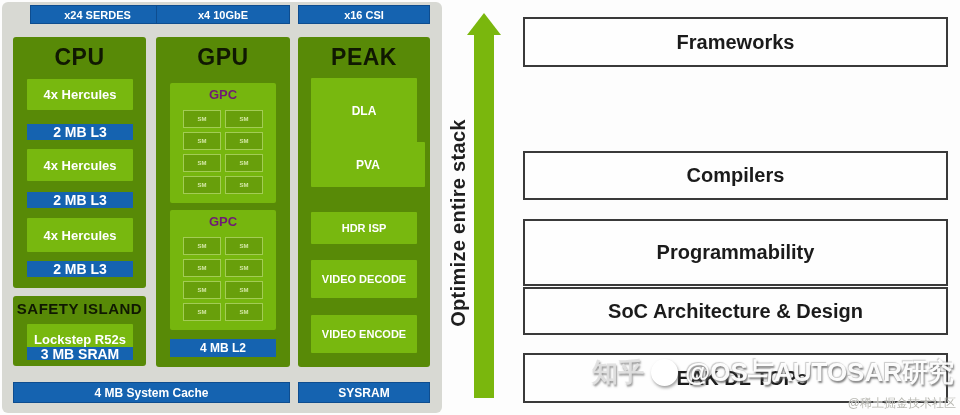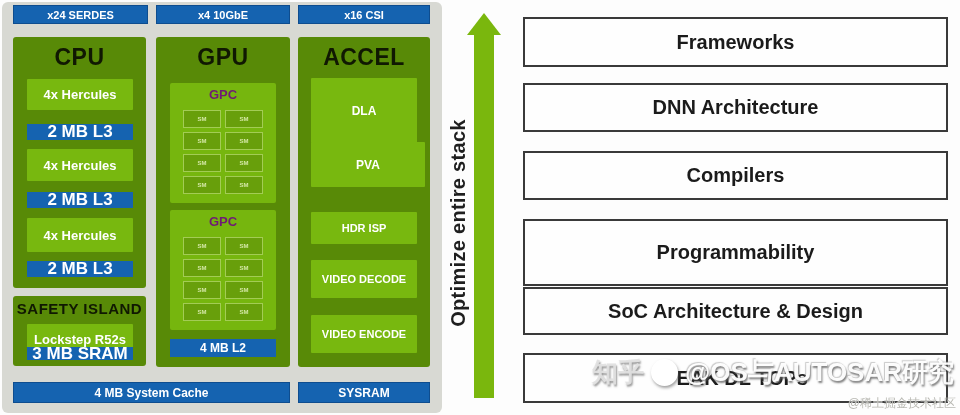--- a/index.html
+++ b/index.html
@@ -27,21 +27,21 @@
   .block-title {
     position:absolute; left:0; width:100%; text-align:center;
     font-weight:bold; color:#101802; font-size:23px; letter-spacing:0.5px;
   }
   .bright-box {
     position:absolute; background:#78b80f; color:#fff; font-weight:bold;
     display:flex; align-items:center; justify-content:center; border-radius:1px;
   }
   .cache-blue {
     position:absolute; background:#1563b0; color:#fff; font-weight:bold;
-    display:flex; align-items:center; justify-content:center; font-size:17px;
+    display:flex; align-items:center; justify-content:center; font-size:14px;
   }
 
   
   .gpc-box { position:absolute; left:14px; width:106px; height:120px; background:#76b60e; border-radius:2px; }
   .gpc-label { position:absolute; top:4px; left:0; width:100%; text-align:center; font-weight:bold; font-size:13px; color:#701a75; }
   .sm-grid {
     position:absolute; left:13px; top:27px; width:80px; height:84px;
     display:grid; grid-template-columns:1fr 1fr; grid-template-rows:repeat(4,1fr); gap:4px;
   }
   .sm-cell {
@@ -86,21 +86,21 @@
     text-shadow:0 1px 1px rgba(255,255,255,0.8);
   }
 </style>
 </head>
 <body>
 
 <div id="canvas">
 
   <div class="abs panel"></div>
 
-  <div class="io-bar bar-blue" style="left:13px;width:135px;">
+  <div class="io-bar bar-blue" style="left:30px;width:135px;">
       <span>x24 SERDES</span>
     </div>
   <div class="io-bar bar-blue" style="left:156px;width:134px;">
       <span>x4 10GbE</span>
     </div>
   <div class="io-bar bar-blue" style="left:298px;width:132px;">
       <span>x16 CSI</span>
     </div>
 
   <div class="green-container" style="left:13px;top:37px;width:133px;height:251px;">
@@ -150,21 +150,21 @@
         <div class="sm-cell">SM</div>
         <div class="sm-cell">SM</div>
         <div class="sm-cell">SM</div>
       </div>
     </div>
 
     <div class="cache-blue" style="left:14px;top:302px;width:106px;height:18px;font-size:12px;">4 MB L2</div>
   </div>
 
   <div class="green-container" style="left:298px;top:37px;width:132px;height:330px;">
-    <div class="block-title" style="top:7px;">ACCEL</div>
+    <div class="block-title" style="top:7px;">PEAK</div>
     <div class="bright-box" style="left:13px;top:41px;width:106px;height:65px;font-size:12px;">DLA</div>
     <div class="bright-box" style="left:13px;top:105px;width:114px;height:45px;font-size:12px;">PVA</div>
     <div class="bright-box" style="left:13px;top:175px;width:106px;height:32px;font-size:11px;">HDR ISP</div>
     <div class="bright-box" style="left:13px;top:223px;width:106px;height:38px;font-size:11px;">VIDEO DECODE</div>
     <div class="bright-box" style="left:13px;top:278px;width:106px;height:38px;font-size:11px;">VIDEO ENCODE</div>
   </div>
 
   <div class="bar-blue" style="left:13px;top:382px;width:277px;height:21px;font-size:12px;">
       <span>4 MB System Cache</span>
     </div>
@@ -172,23 +172,20 @@
       <span>SYSRAM</span>
     </div>
 
   <div class="abs arrow-head"></div>
   <div class="abs arrow-shaft"></div>
   <div class="abs arrow-label">Optimize entire stack</div>
 
   <div class="layer" style="top:17px;height:50px;">
       <span>Frameworks</span>
     </div>
-  <div class="layer" style="top:83px;height:49px;">
-      <span>DNN Architecture</span>
-    </div>
   <div class="layer" style="top:151px;height:49px;">
       <span>Compilers</span>
     </div>
   <div class="layer" style="top:219px;height:67px;">
       <span>Programmability</span>
     </div>
   <div class="layer" style="top:287px;height:48px;">
       <span>SoC Architecture &amp; Design</span>
     </div>
   <div class="layer" style="top:353px;height:50px;">

